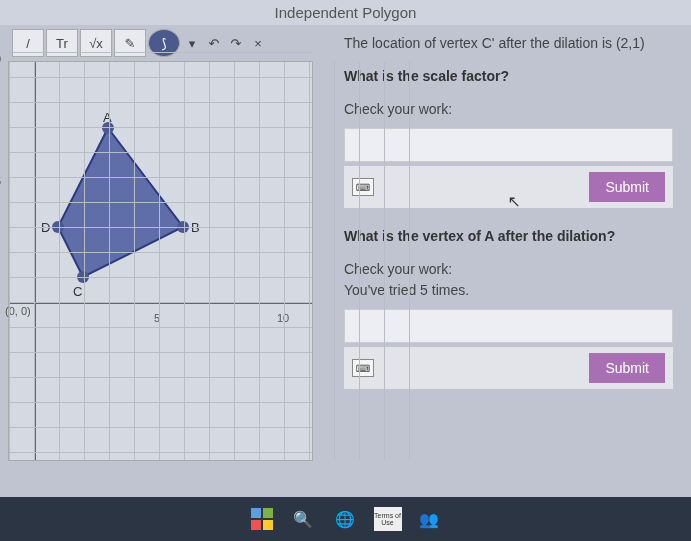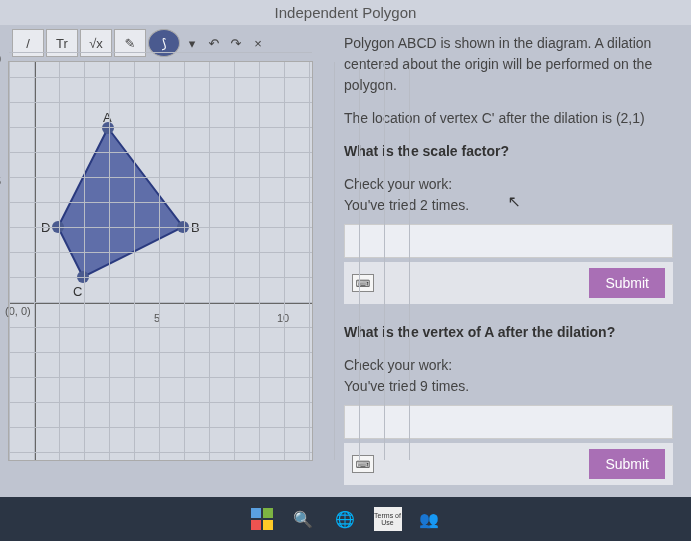--- a/index.html
+++ b/index.html
@@ -110,36 +110,34 @@
         <div class="gline h" style="top: 340px;"></div>
         <div class="gline v" style="left: 350px;"></div>
         <div class="gline h" style="top: 365px;"></div>
         <div class="gline v" style="left: 375px;"></div>
         <div class="gline h" style="top: 390px;"></div>
         <div class="gline v" style="left: 400px;"></div>
       </div>
   </div>
 
   <div class="right">
-    <p>Polygon ABCD is shown in the diagram. A dilation centered about the origin will be performed on the polygon.</p>
     <p>The location of vertex C' after the dilation is (2,1)</p>
 
     <p class="bold">What is the scale factor?</p>
     <div>Check your work:</div>
-    <div>You've tried 2 times.</div>
     <div class="cursor">↖</div>
     <div class="answer"></div>
     <div class="submitrow">
       <div class="kbd">⌨</div>
       <button class="submit">Submit</button>
     </div>
 
     <p class="bold">What is the vertex of A after the dilation?</p>
     <div>Check your work:</div>
-    <div>You've tried 9 times.</div>
+    <div>You've tried 5 times.</div>
     <div class="answer"></div>
     <div class="submitrow">
       <div class="kbd">⌨</div>
       <button class="submit">Submit</button>
     </div>
   </div>
 </div>
 
 <div class="taskbar">
   <div class="ticon">

